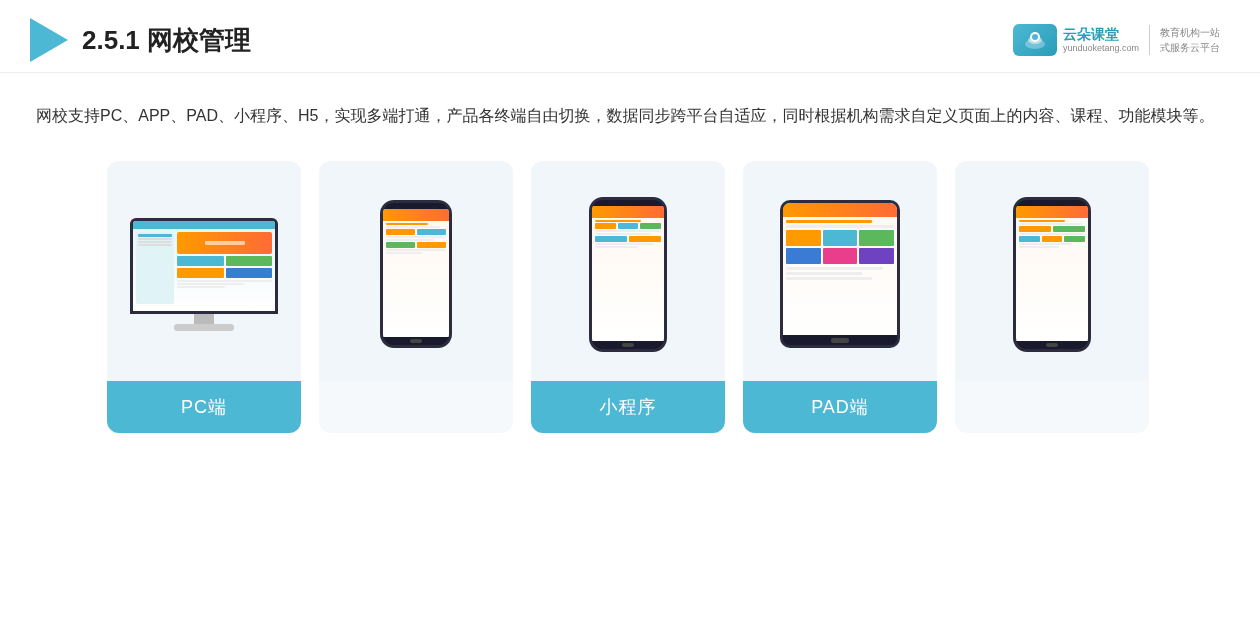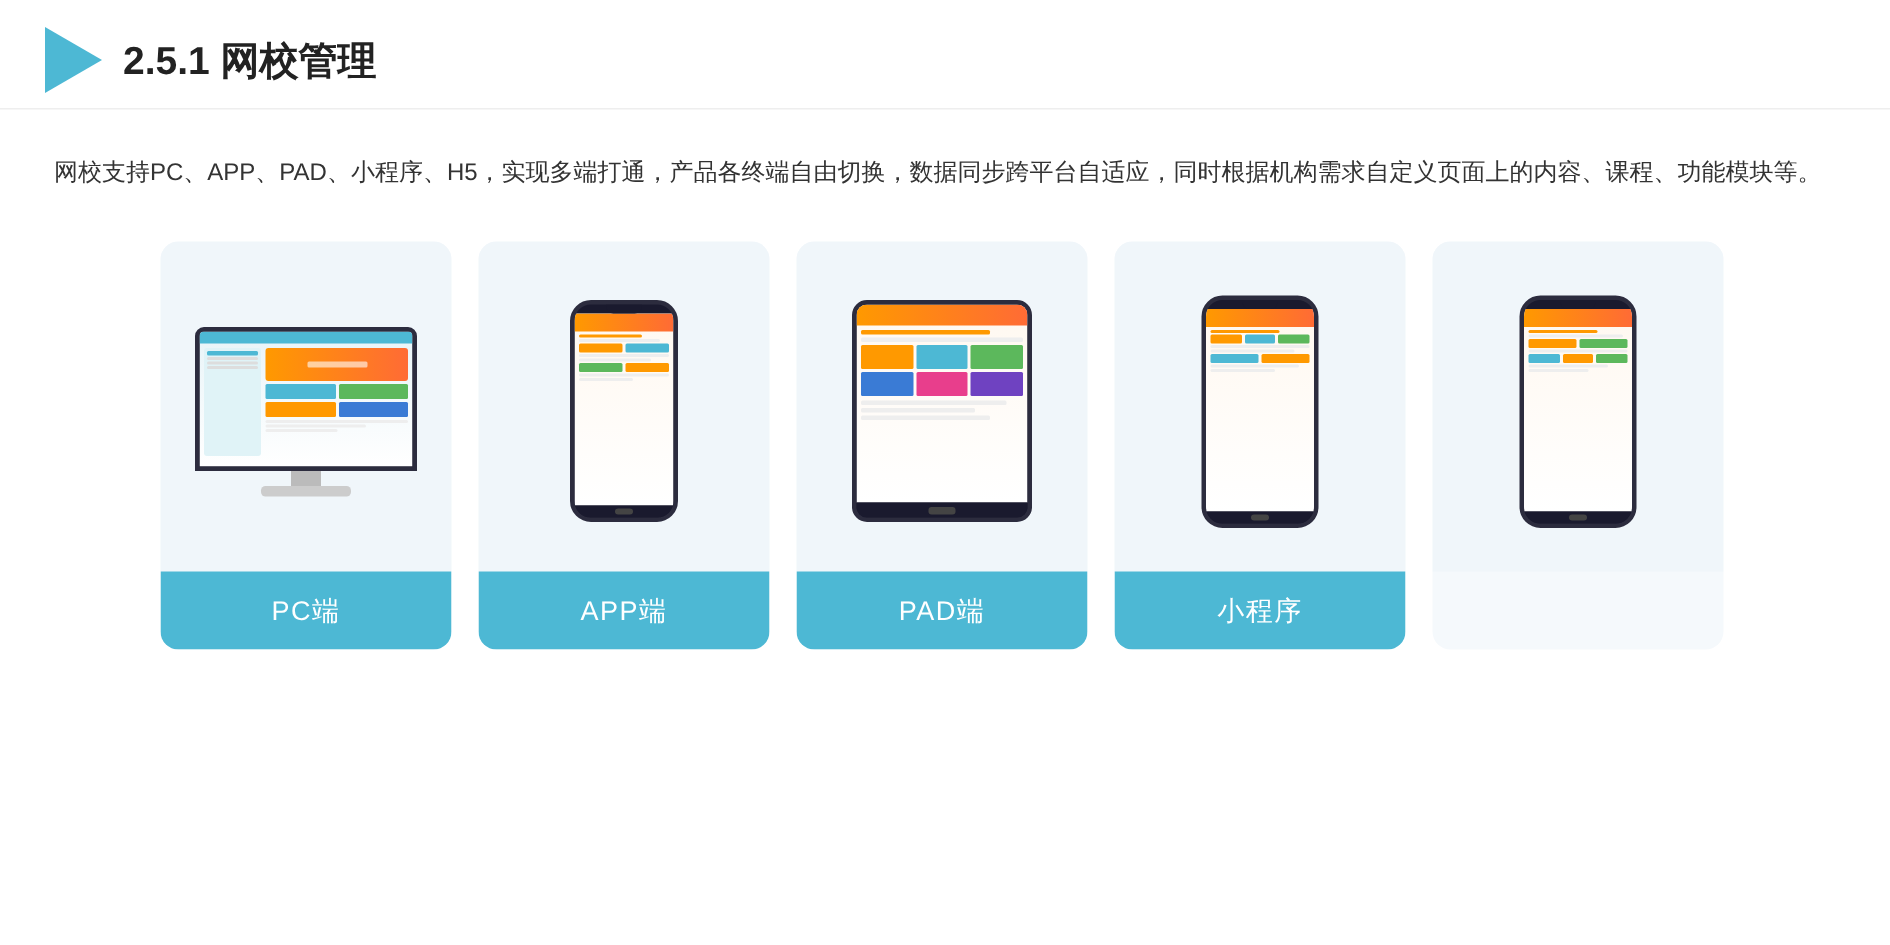--- a/index.html
+++ b/index.html
@@ -296,20 +296,41 @@
   </style>
 </head>
 <body>
 
 <div class="header">
   <div class="header-left">
     <div class="logo-triangle"></div>
     <div class="header-title">
       <span>2.5.1</span>
       <span>网校管理</span>
+    </div>
+  </div>
+  <div class="header-right">
+    <div class="brand-logo">
+      <div class="brand-icon">
+        <svg width="28" height="20" viewBox="0 0 28 20" fill="none">
+          <ellipse cx="14" cy="14" rx="10" ry="5" fill="rgba(255,255,255,0.3)"></ellipse>
+          <ellipse cx="14" cy="10" rx="7" ry="4" fill="rgba(255,255,255,0.5)"></ellipse>
+          <circle cx="14" cy="7" r="5" fill="white"></circle>
+          <circle cx="14" cy="7" r="3" fill="#4db8d4"></circle>
+        </svg>
+      </div>
+      <div class="brand-text">
+        <span class="brand-name">云朵课堂</span>
+        <span class="brand-sub">yunduoketang.com</span>
+      </div>
+      <div class="brand-divider"></div>
+      <div class="brand-slogan">
+        <div>教育机构一站</div>
+        <div>式服务云平台</div>
+      </div>
     </div>
   </div>
 </div>
 
 <div class="main">
   <p class="description">
     <span>网校支持PC、APP、PAD、小程序、H5，实现多端打通，产品各终端自由切换，数据同步跨平台自适应，同时根据机构需求自定义页面上的内容、课程、功能模块等。</span>
   </p>
 
   <div class="cards-container">
@@ -372,21 +393,51 @@
               </div>
               <div class="phone-line" style="width:100%"></div>
               <div class="phone-line" style="width:60%"></div>
             </div>
           </div>
           <div class="phone-home">
             <div class="phone-home-btn"></div>
           </div>
         </div>
       </div>
-      <div class="card-label">APP端</div>
+    </div>
+
+    <div class="card">
+      <div class="card-image-area">
+        <div class="device-phone" style="width:78px;height:155px;">
+          <div class="phone-notch"></div>
+          <div class="phone-screen">
+            <div class="phone-bar"></div>
+            <div class="phone-content">
+              <div class="phone-line accent"></div>
+              <div class="phone-btn-row">
+                <div class="phone-btn btn-orange"></div>
+                <div class="phone-btn btn-teal"></div>
+                <div class="phone-btn btn-green"></div>
+              </div>
+              <div class="phone-line" style="width:100%"></div>
+              <div class="phone-line" style="width:85%"></div>
+              <div class="phone-btn-row">
+                <div class="phone-btn btn-teal"></div>
+                <div class="phone-btn btn-orange"></div>
+              </div>
+              <div class="phone-line" style="width:90%"></div>
+              <div class="phone-line" style="width:65%"></div>
+            </div>
+          </div>
+          <div class="phone-home">
+            <div class="phone-home-btn"></div>
+          </div>
+        </div>
+      </div>
+      <div class="card-label">小程序</div>
     </div>
 
     <div class="card">
       <div class="card-image-area">
         <div class="device-pad">
           <div class="pad-screen">
             <div class="pad-bar"></div>
             <div class="pad-content">
               <div class="pad-line accent"></div>
               <div class="pad-line" style="width:100%"></div>
@@ -412,51 +463,20 @@
     </div>
 
     <div class="card">
       <div class="card-image-area">
         <div class="device-phone" style="width:78px;height:155px;">
           <div class="phone-notch"></div>
           <div class="phone-screen">
             <div class="phone-bar"></div>
             <div class="phone-content">
               <div class="phone-line accent"></div>
-              <div class="phone-btn-row">
-                <div class="phone-btn btn-orange"></div>
-                <div class="phone-btn btn-teal"></div>
-                <div class="phone-btn btn-green"></div>
-              </div>
-              <div class="phone-line" style="width:100%"></div>
-              <div class="phone-line" style="width:85%"></div>
-              <div class="phone-btn-row">
-                <div class="phone-btn btn-teal"></div>
-                <div class="phone-btn btn-orange"></div>
-              </div>
-              <div class="phone-line" style="width:90%"></div>
-              <div class="phone-line" style="width:65%"></div>
-            </div>
-          </div>
-          <div class="phone-home">
-            <div class="phone-home-btn"></div>
-          </div>
-        </div>
-      </div>
-      <div class="card-label">小程序</div>
-    </div>
-
-    <div class="card">
-      <div class="card-image-area">
-        <div class="device-phone" style="width:78px;height:155px;">
-          <div class="phone-notch"></div>
-          <div class="phone-screen">
-            <div class="phone-bar"></div>
-            <div class="phone-content">
-              <div class="phone-line accent"></div>
               <div class="phone-line" style="width:95%"></div>
               <div class="phone-btn-row">
                 <div class="phone-btn btn-orange"></div>
                 <div class="phone-btn btn-green"></div>
               </div>
               <div class="phone-line" style="width:100%"></div>
               <div class="phone-btn-row">
                 <div class="phone-btn btn-teal"></div>
                 <div class="phone-btn btn-orange"></div>
                 <div class="phone-btn btn-green"></div>

